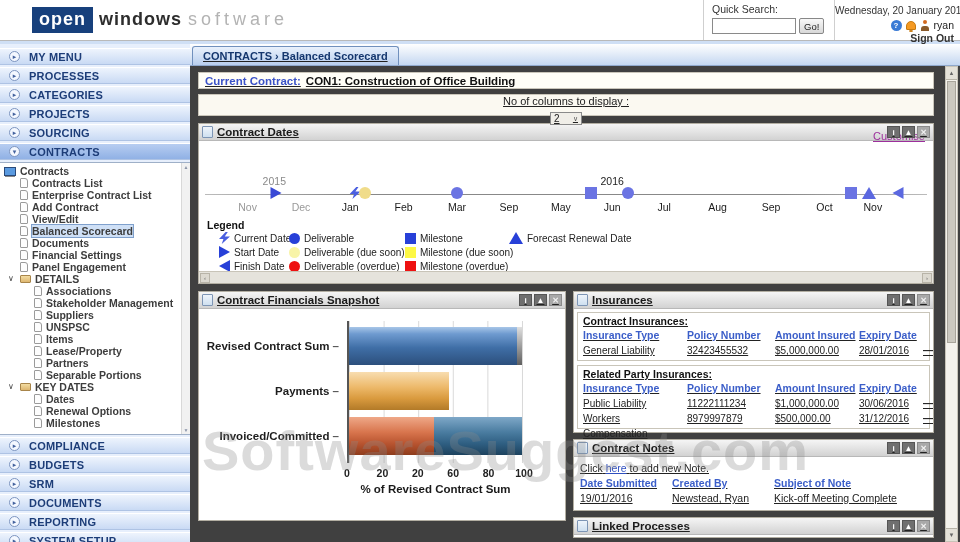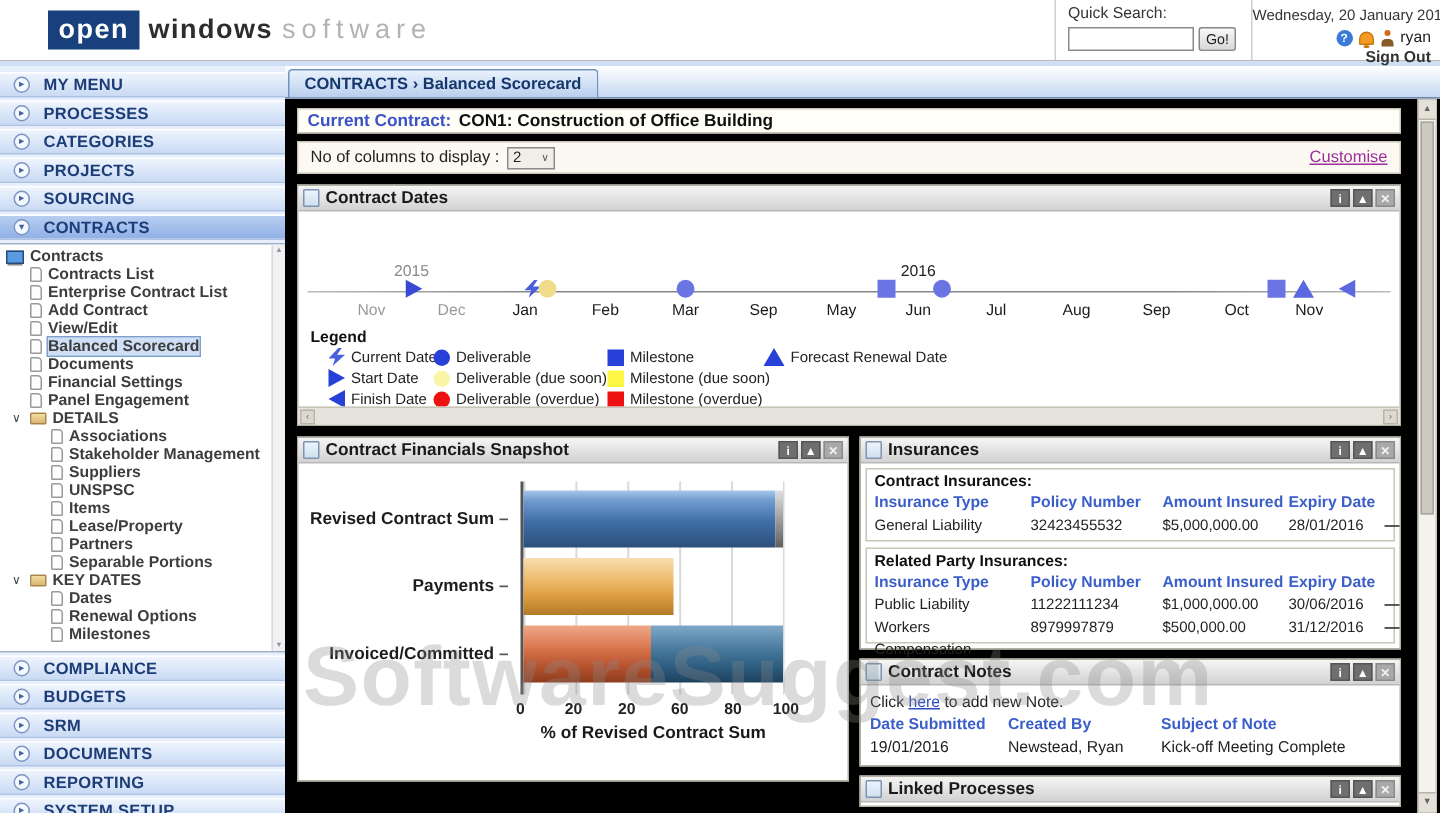--- a/index.html
+++ b/index.html
@@ -57,29 +57,29 @@
   .tree-chev::before { content:"∨"; }
   .ti { flex:none; display:inline-block; }
   .ti.page { width:8px; height:10px; background:#fdfdfd; border:1px solid #9a9a9a; border-radius:1px 3px 1px 1px; }
   .ti.folder { width:11px; height:8px; background:linear-gradient(#f2dca2,#ddb670); border:1px solid #a8854a; border-radius:1px; }
   .ti.root { width:12px; height:9px; background:#5a9ae0; border:1px solid #2a4a7a; box-shadow:0 2px 0 -1px #888; }
   .tree-scroll { position:absolute; right:0; top:0; bottom:0; width:9px; background:#f1f1f1; border-left:1px solid #d8d8d8; display:flex; flex-direction:column; justify-content:space-between; align-items:center; font-size:5px; color:#8a94a8; }
   .tsa { padding:1px 0; }
   .tsa.up::before { content:"▲"; } .tsa.dn::before { content:"▼"; }
 
   
-  .main { flex:1; position:relative; background:#000000; overflow:hidden; }
+  .main { flex:1; position:relative; background:#404040; overflow:hidden;text-decoration:underline; }
   .tabstrip { height:22px; background:linear-gradient(#ffffff,#c4d7f1); border-bottom:1px solid #8fa8cc; display:flex; align-items:flex-end; padding-left:2px; }
   .tab { padding:3px 10px 3px; background:linear-gradient(#e9f1fc,#b9cfee); border:1px solid #7090bd; border-bottom:none; border-radius:3px 3px 0 0; font-size:11px; font-weight:bold; color:#15376e; cursor:pointer; }
   .content { position:relative; height:475px; overflow:hidden; padding:6px 26px 0 8px; }
 
   .curbar { background:#fffef7; border:1px solid #cac6ba; height:17px; display:flex; align-items:center; gap:5px; padding:0 6px; margin-bottom:5px; }
   .curlabel { color:#3b53c8; font-weight:bold; font-size:11.5px; }
   .curval { color:#101010; font-weight:bold; font-size:11.5px; }
-  .optsbar { background:#fbf9f1; border:1px solid #cac6ba; height:22px; display:flex; align-items:center; gap:5px; padding:0 8px; margin-bottom:7px; font-size:11px; color:#222; }
+  .optsbar { background:#fbf9f1; border:1px solid #cac6ba; height:22px; display:flex; align-items:center; gap:5px; padding:0 8px; margin-bottom:7px; font-size:11px; color:#222;flex-direction:column; }
   .select { width:32px; height:15px; border:1px solid #8a8a8a; background:#f0eee8; display:flex; align-items:center; justify-content:space-between; padding:0 3px; font-size:10px; cursor:pointer; }
   .selarrow { font-size:7px; color:#555; }
   .selarrow::before { content:"∨"; }
   .customise { margin-left:auto; color:#9c2f9c; text-decoration:underline; font-size:11px; cursor:pointer; }
 
   .panel { background:#fff; border:1px solid #b3afa3; }
   .phead { height:17px; background:linear-gradient(#f5f5f5,#d2d2d2); border-bottom:1px solid #b8b8b8; display:flex; align-items:center; gap:4px; padding:0 3px; }
   .picon { width:11px; height:12px; background:linear-gradient(#eef4fb,#cfe0f0); border:1px solid #7d95b5; border-radius:1px; flex:none; }
   .ptitle { font-size:11.5px; font-weight:bold; color:#1a1a1a; }
   .pctrl { margin-left:auto; display:flex; gap:2px; }

